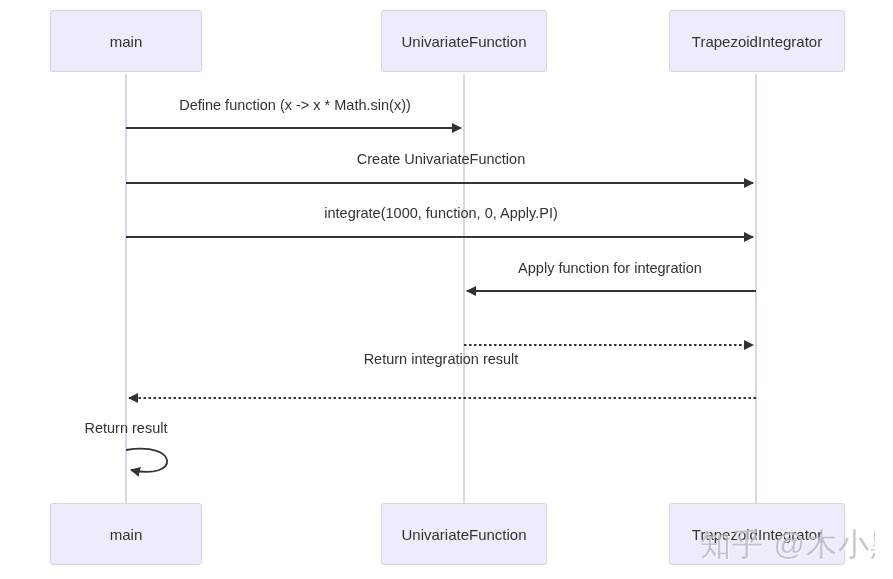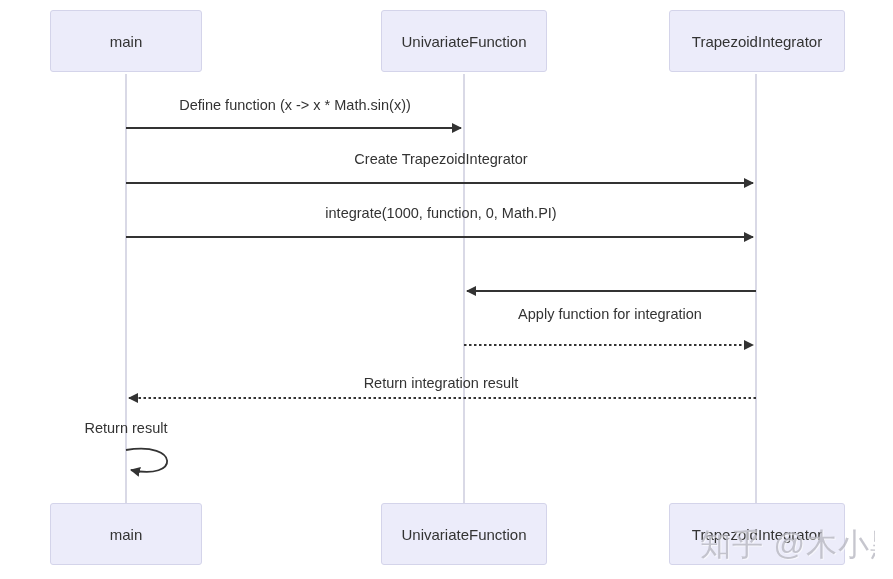--- a/index.html
+++ b/index.html
@@ -108,21 +108,21 @@
     <span>main</span>
   </div>
   <div class="actor-box" style="left:381px; top:503px; width:166px;">
     <span>UnivariateFunction</span>
   </div>
   <div class="actor-box" style="left:669px; top:503px; width:176px;">
     <span>TrapezoidIntegrator</span>
   </div>
 
   <div class="msg-label" style="left:295px; top:105px;">Define function (x -&gt; x * Math.sin(x))</div>
-  <div class="msg-label" style="left:441px; top:159px;">Create TrapezoidIntegrator</div>
-  <div class="msg-label" style="left:441px; top:213px;">integrate(1000, function, 0, Math.PI)</div>
-  <div class="msg-label" style="left:610px; top:268px;margin-top:46px;">Apply function for integration</div>
-  <div class="msg-label" style="left:441px; top:383px;">Return integration result</div>
+  <div class="msg-label" style="left:441px; top:159px;">Create UnivariateFunction</div>
+  <div class="msg-label" style="left:441px; top:213px;">integrate(1000, function, 0, Apply.PI)</div>
+  <div class="msg-label" style="left:610px; top:268px;">Apply function for integration</div>
+  <div class="msg-label" style="left:441px; top:359px;">Return integration result</div>
   <div class="msg-label" style="left:126px; top:428px;">Return result</div>
 
   <div class="watermark" style="left:700px; top:524px;">知乎 @木小黑</div>
 
 </div>
 
 </body></html>

